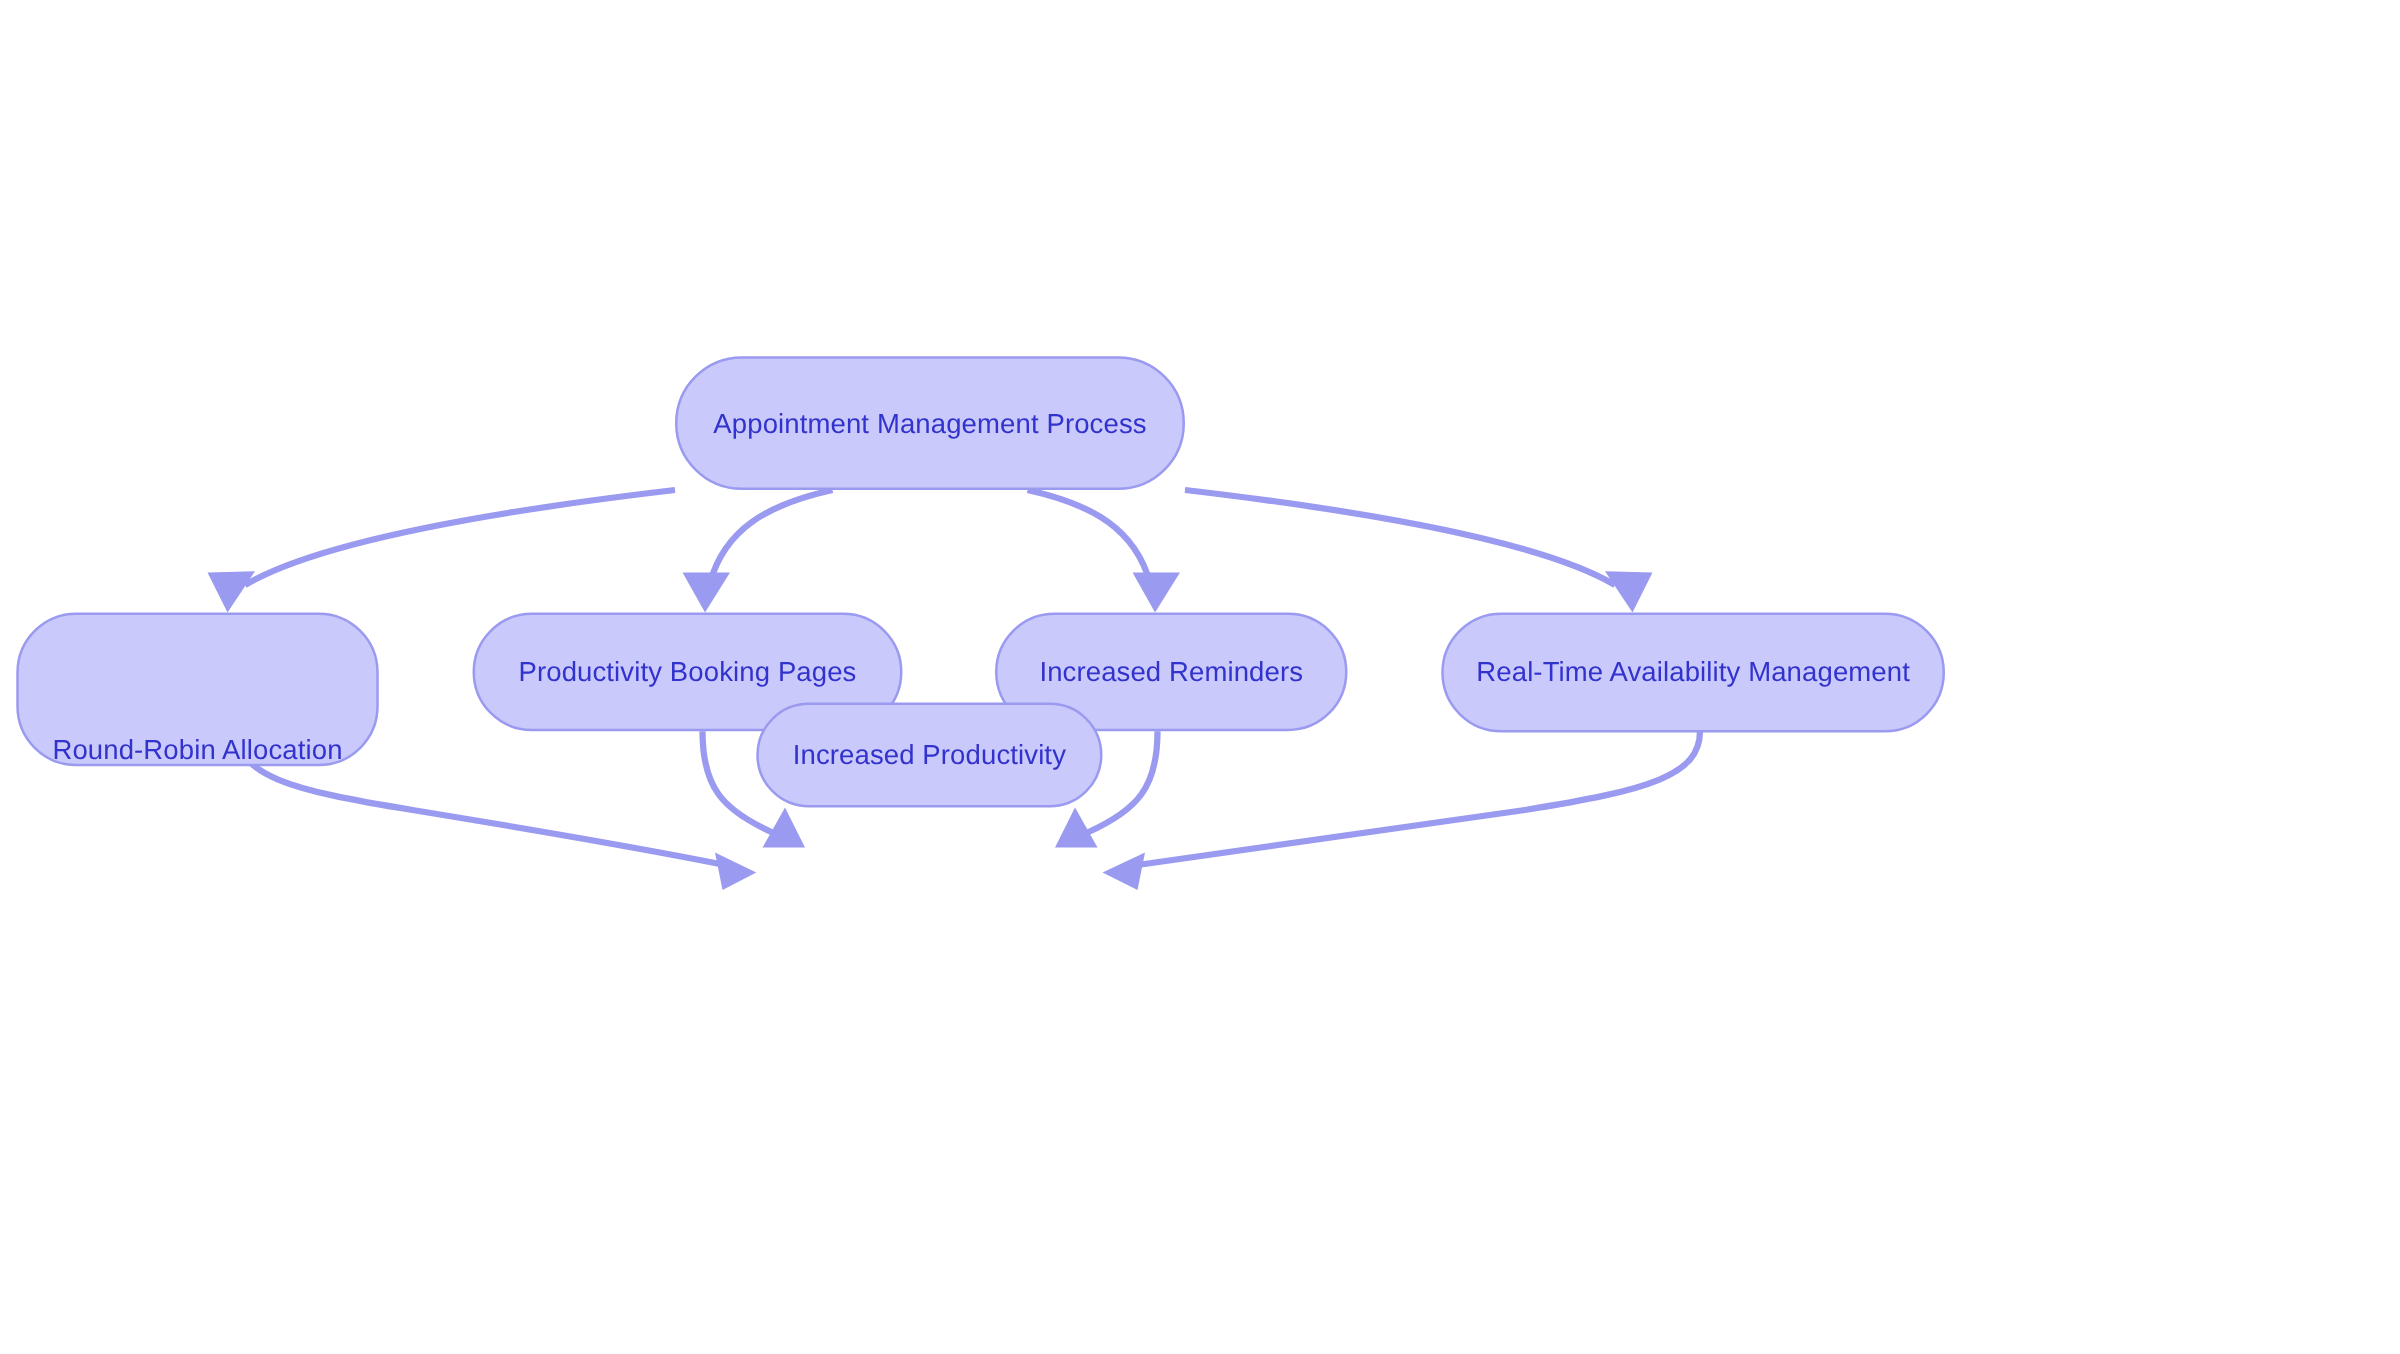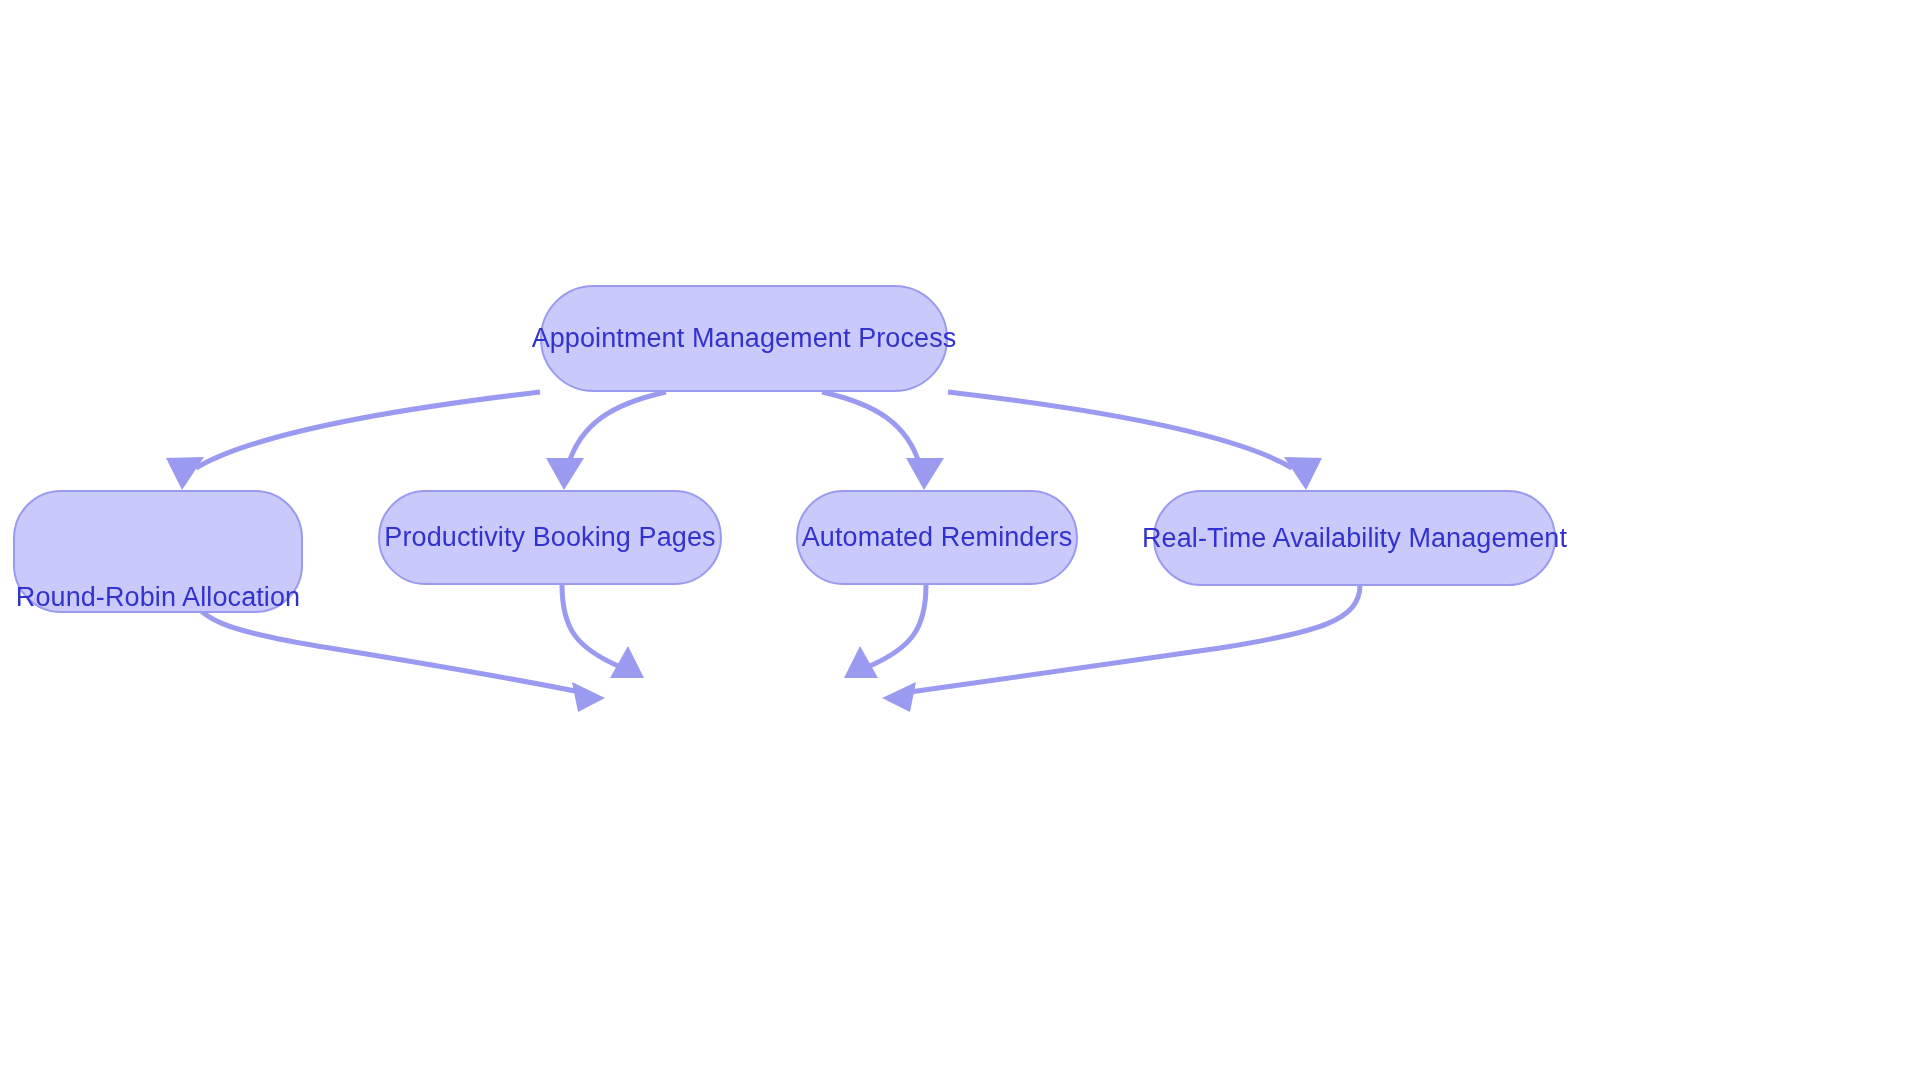--- a/index.html
+++ b/index.html
@@ -44,21 +44,21 @@
     align-items: center;
     justify-content: center;
     background: #c9c9fb;
     border: 2px solid #9a9af0;
     border-radius: 56px;
     text-align: center;
   }
   .node-label {
     color: #3232cd;
     font-family: "Liberation Sans", sans-serif;
-    font-size: 27px;
+    font-size: 22px;
     font-weight: 400;
     letter-spacing: 0.1px;
     white-space: nowrap;
     line-height: 1;
   }
 </style>
 </head>
 <body>
 
 <div id="diagram-root">
@@ -113,21 +113,24 @@
 
   <div class="node" style="left:13px; top:490px; width:290px; height:123px; border-radius:48px;align-items:flex-end;">
     <span class="node-label">Round-Robin Allocation</span>
   </div>
 
   <div class="node" style="left:378px; top:490px; width:344px; height:95px; border-radius:48px;">
     <span class="node-label">Productivity Booking Pages</span>
   </div>
 
   <div class="node" style="left:796px; top:490px; width:282px; height:95px; border-radius:48px;">
-    <span class="node-label">Automated Reminders</span>
+    <span class="node-label">Increased Reminders</span>
   </div>
 
   <div class="node" style="left:1153px; top:490px; width:403px; height:96px; border-radius:48px;">
     <span class="node-label">Real-Time Availability Management</span>
   </div>
 
+  <div class="node" style="left:605px; top:562px; width:277px; height:84px; border-radius:42px;">
+    <span class="node-label">Increased Productivity</span>
+  </div>
 
 </div>
 
 </body></html>

